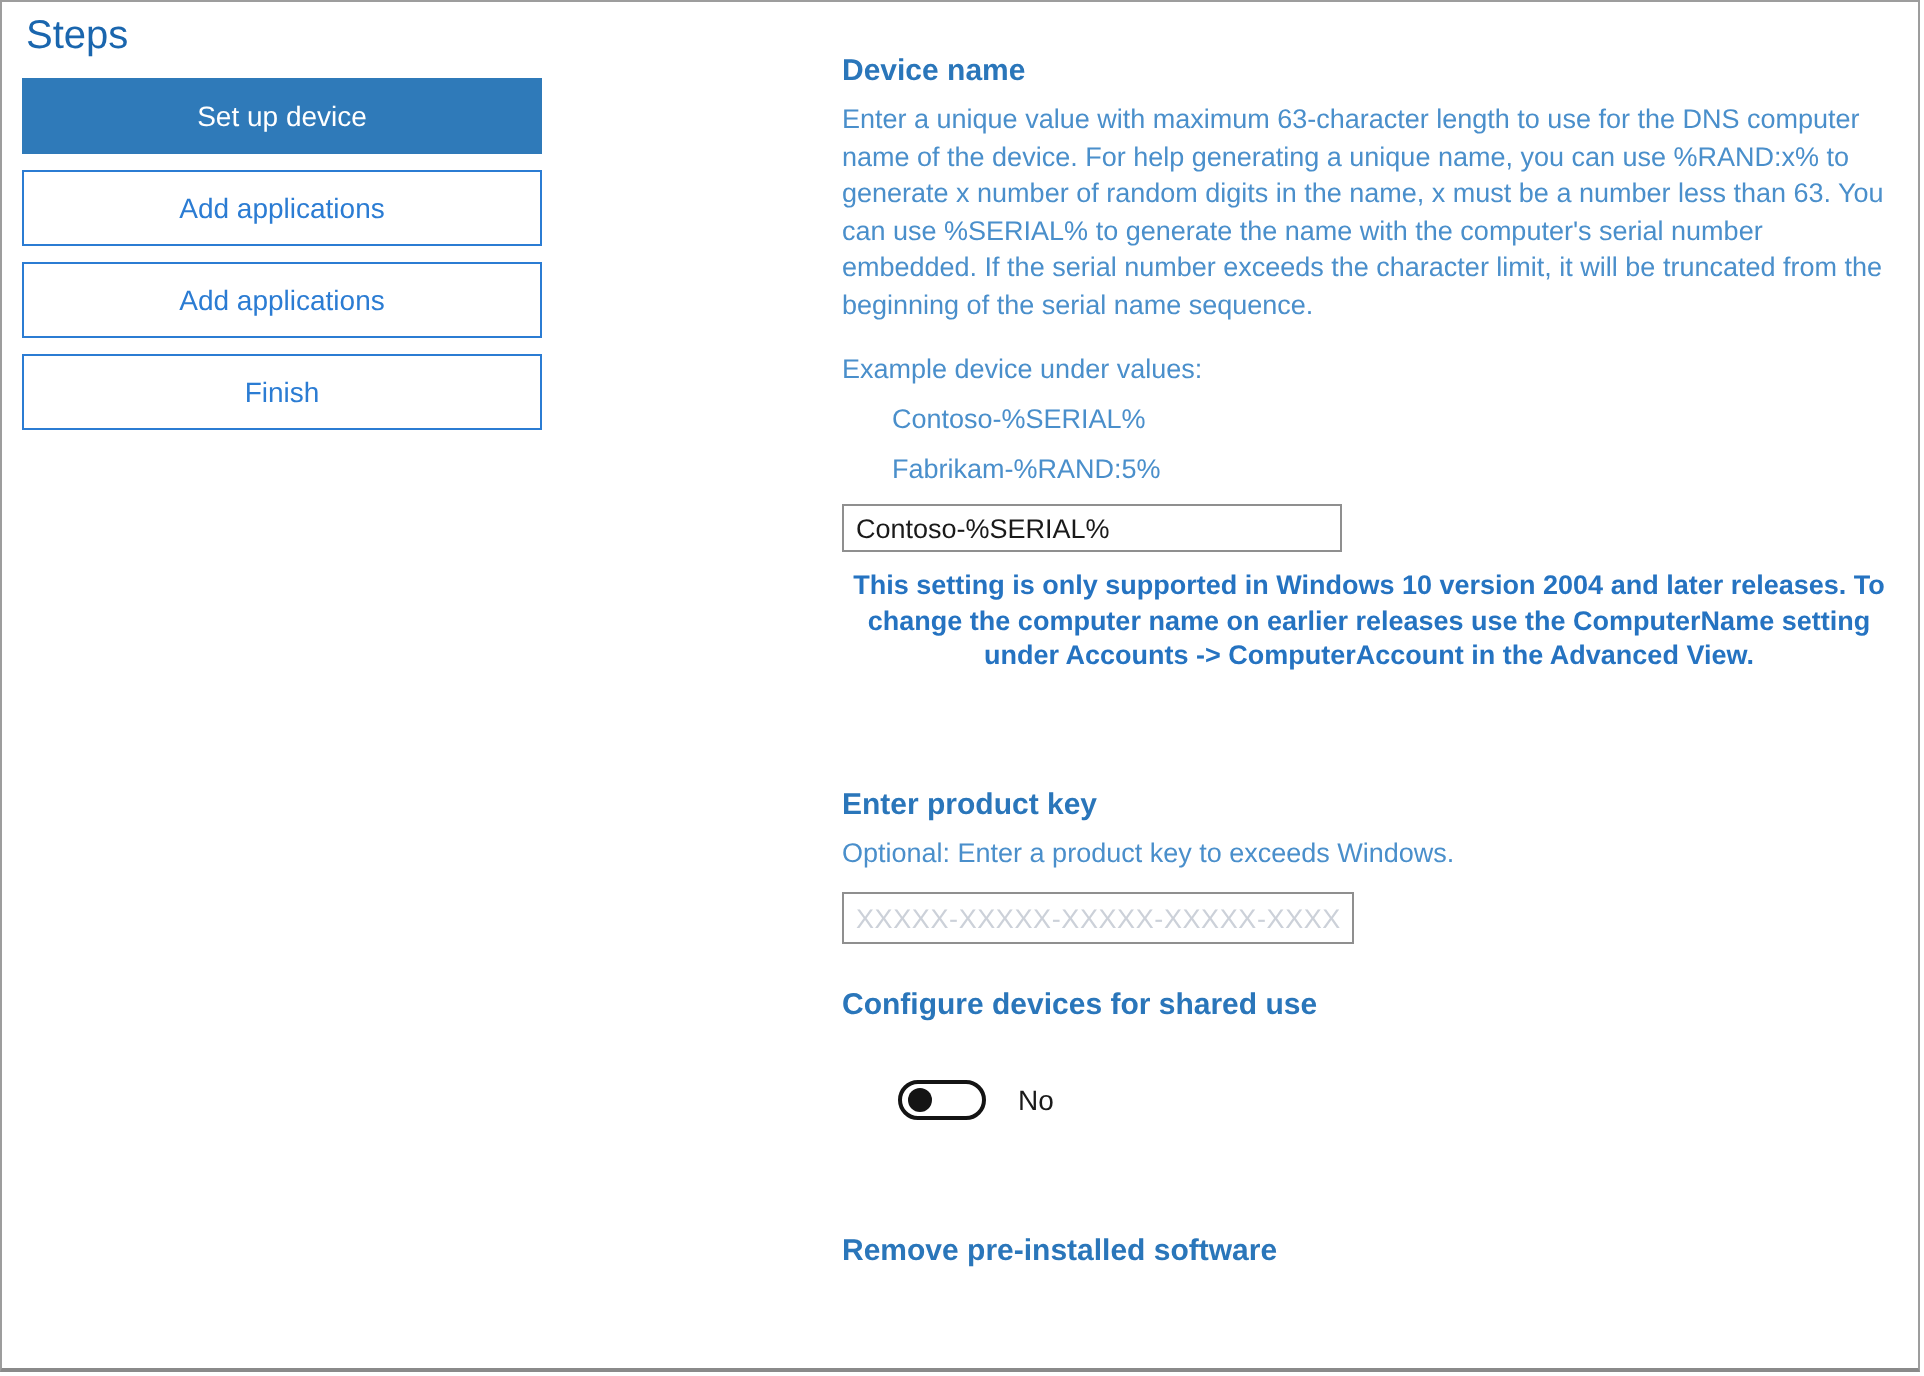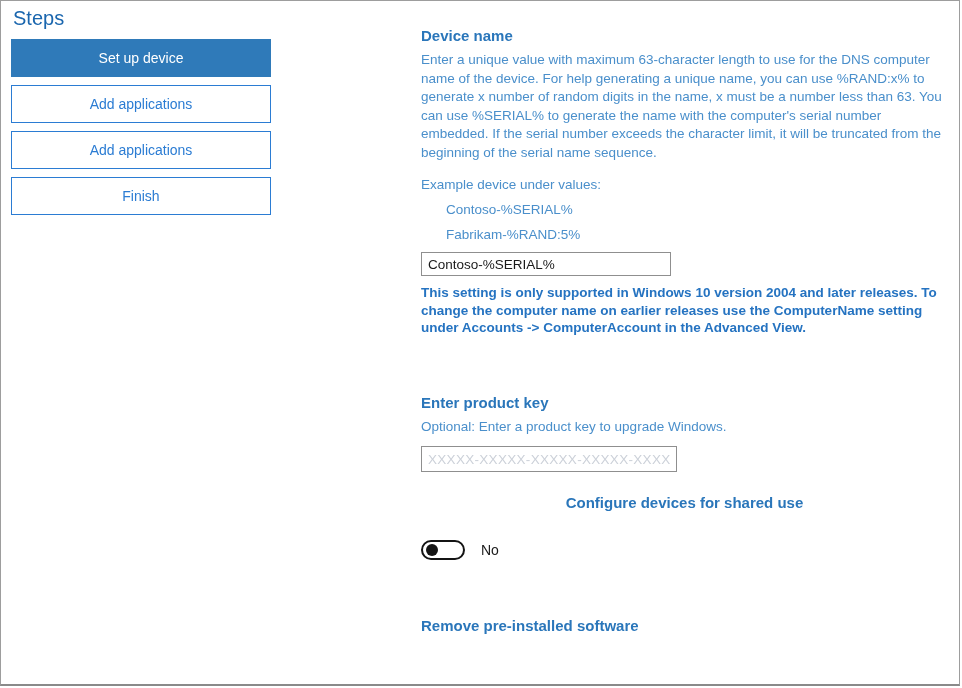--- a/index.html
+++ b/index.html
@@ -103,30 +103,32 @@
     height: 26px;
     letter-spacing: 0.3px;
   }
   .product-key-input::placeholder { color: #ccd1d9; opacity: 1; }
   .note {
     margin: 8px 0 0 0;
     font-size: 13.5px;
     line-height: 17.5px;
     font-weight: 700;
     color: #2573c1;
+    text-align: center;
   }
 
   .section-product-key { margin-top: 56px; }
-  .section-shared-use  { margin-top: 21px; text-align: center; }
+  .section-shared-use  { margin-top: 21px; }
   .section-remove-sw   { margin-top: 56px; }
 
   .toggle-row {
     display: flex;
     align-items: center;
     margin-top: 27px;
+    margin-left: 28px;
   }
   .toggle {
     position: relative;
     width: 44px;
     height: 20px;
     box-sizing: border-box;
     border: 2px solid #141414;
     border-radius: 11px;
     background: #ffffff;
     cursor: pointer;
@@ -164,21 +166,21 @@
       <p class="desc">Enter a unique value with maximum 63-character length to use for the DNS computer name of the device. For help generating a unique name, you can use %RAND:x% to generate x number of random digits in the name, x must be a number less than 63. You can use %SERIAL% to generate the name with the computer's serial number embedded. If the serial number exceeds the character limit, it will be truncated from the beginning of the serial name sequence.</p>
       <p class="examples-label">Example device under values:</p>
       <p class="example">Contoso-%SERIAL%</p>
       <p class="example">Fabrikam-%RAND:5%</p>
       <input type="text" class="text-input" value="Contoso-%SERIAL%" style="">
       <p class="note">This setting is only supported in Windows 10 version 2004 and later releases. To change the computer name on earlier releases use the ComputerName setting under Accounts -&gt; ComputerAccount in the Advanced View.</p>
     </section>
 
     <section class="section-product-key">
       <h2 class="section-heading">Enter product key</h2>
-      <p class="desc">Optional: Enter a product key to upgrade Windows.</p>
+      <p class="desc">Optional: Enter a product key to exceeds Windows.</p>
       <input type="text" class="text-input product-key-input" placeholder="XXXXX-XXXXX-XXXXX-XXXXX-XXXXX" style="">
     </section>
 
     <section class="section-shared-use">
       <h2 class="section-heading">Configure devices for shared use</h2>
       <div class="toggle-row">
         <div class="toggle">
           <span class="knob"></span>
         </div>
         <span class="toggle-label">No</span>

